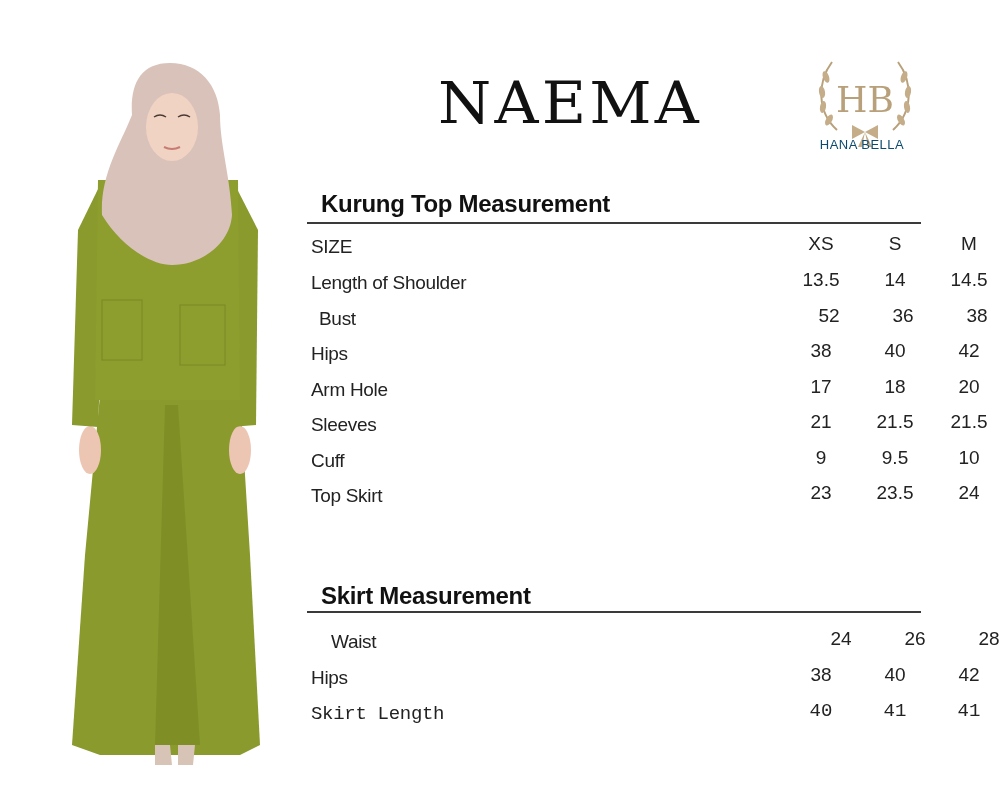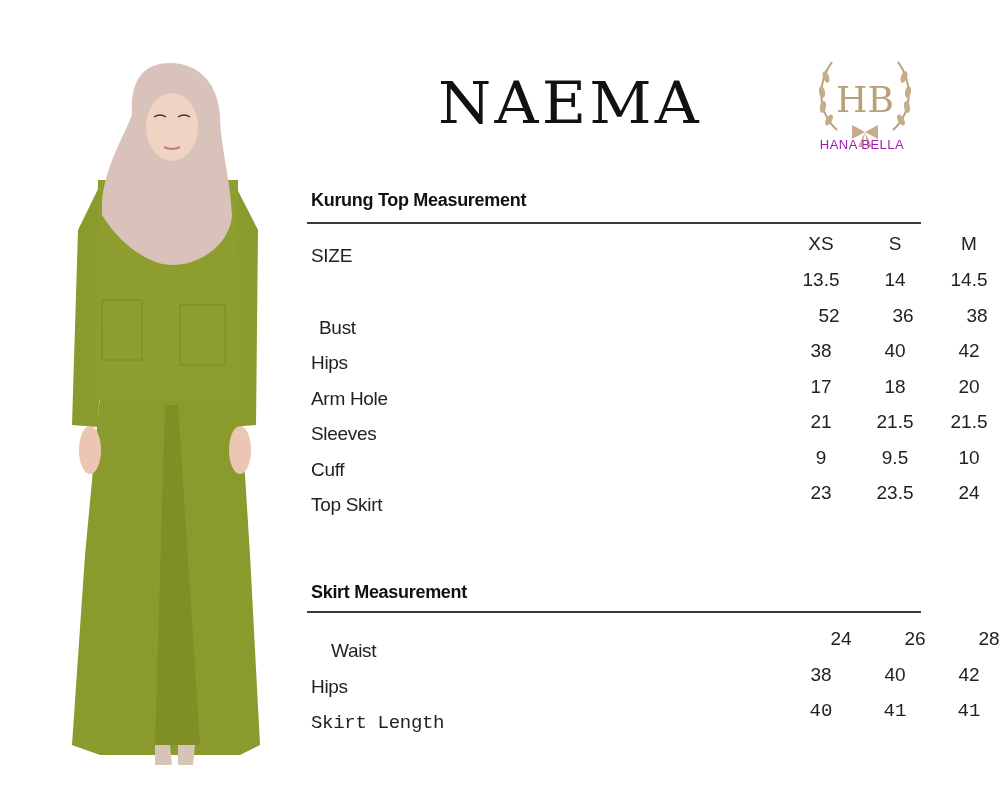--- a/index.html
+++ b/index.html
@@ -9,29 +9,29 @@
     }
     .model { position: absolute; left: 60px; top: 55px; width: 220px; height: 720px; }
     .title {
       position: absolute; left: 420px; top: 68px; width: 300px; text-align: center;
       font-family: "DejaVu Serif", "Liberation Serif", serif; font-size: 58px; letter-spacing: 3px;
       color: #111; font-weight: normal; line-height: 70px; transform: scaleX(1.05);
     }
     .logo { position: absolute; left: 812px; top: 52px; width: 106px; height: 102px; }
     .logo-text {
       position: absolute; left: 800px; top: 137px; width: 124px; text-align: center;
-      font-family: "Liberation Sans", sans-serif; font-size: 13px; color: #a21caf; letter-spacing: 0.5px;
+      font-family: "Liberation Sans", sans-serif; font-size: 13px; color: #0c4a6e; letter-spacing: 0.5px;
     }
     .section-title {
-      position: absolute; left: 311px; font-family: "Liberation Sans", sans-serif;
-      font-weight: bold; font-size: 18px; color: #111; letter-spacing: -0.3px;
+      position: absolute; left: 321px; font-family: "Liberation Sans", sans-serif;
+      font-weight: bold; font-size: 24px; color: #111; letter-spacing: -0.3px;
     }
     .rule { position: absolute; left: 307px; width: 614px; height: 2px; background: #3a3a3a; }
     .row { position: absolute; left: 311px; width: 600px; height: 30px; font-family: "Liberation Sans", sans-serif; font-size: 19px; color: #222; }
-    .row .label { position: absolute; left: 0; top: 12px; white-space: nowrap; letter-spacing: -0.3px; }
+    .row .label { position: absolute; left: 0; top: 3px; white-space: nowrap; letter-spacing: -0.3px; }
     .row .cell { position: absolute; top: 0; width: 60px; text-align: center; white-space: nowrap; }
     .c0 { left: 480px; } .c1 { left: 554px; } .c2 { left: 628px; }
     .row .cell.c0 { left: 480px; }
   </style>
 </head>
 <body>
 
 <svg class="model" viewBox="0 0 220 720">
 
   <path d="M40 340 L180 340 L190 500 L200 690 L180 700 L40 700 L12 690 L25 500 Z" fill="#8a9a2c"></path>
@@ -87,20 +87,21 @@
 
 <div class="row" style="top:233px;">
   <span class="label">SIZE</span>
   <span class="cell c0">XS</span>
   <span class="cell c1">S</span>
   <span class="cell c2">M</span>
 
 </div>
 
 <div class="row" style="top:269px;">
+  <span class="label">Length of Shoulder</span>
   <span class="cell c0">13.5</span>
   <span class="cell c1">14</span>
   <span class="cell c2">14.5</span>
 
 </div>
 <div class="row" style="top:305px;margin-left:8px;">
   <span class="label">Bust</span>
   <span class="cell c0">52</span>
   <span class="cell c1">36</span>
   <span class="cell c2">38</span>

